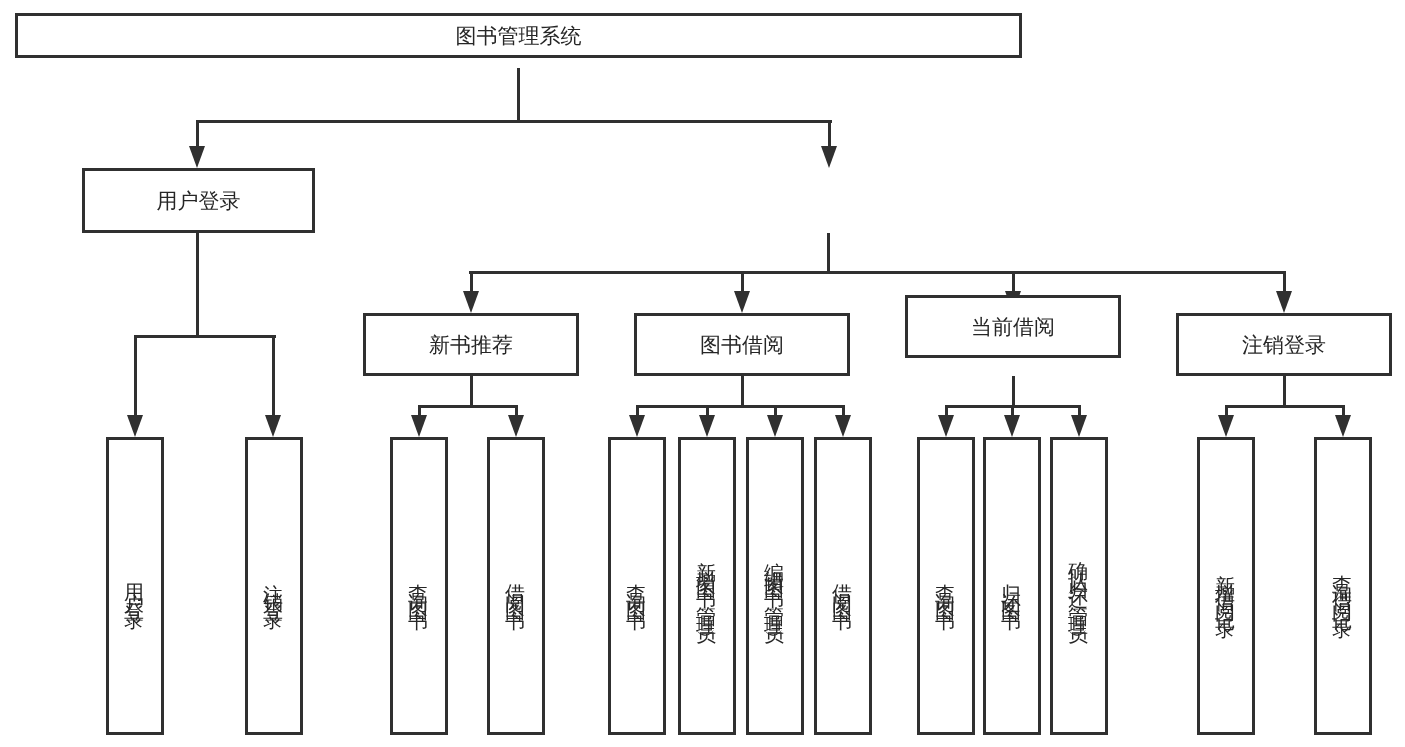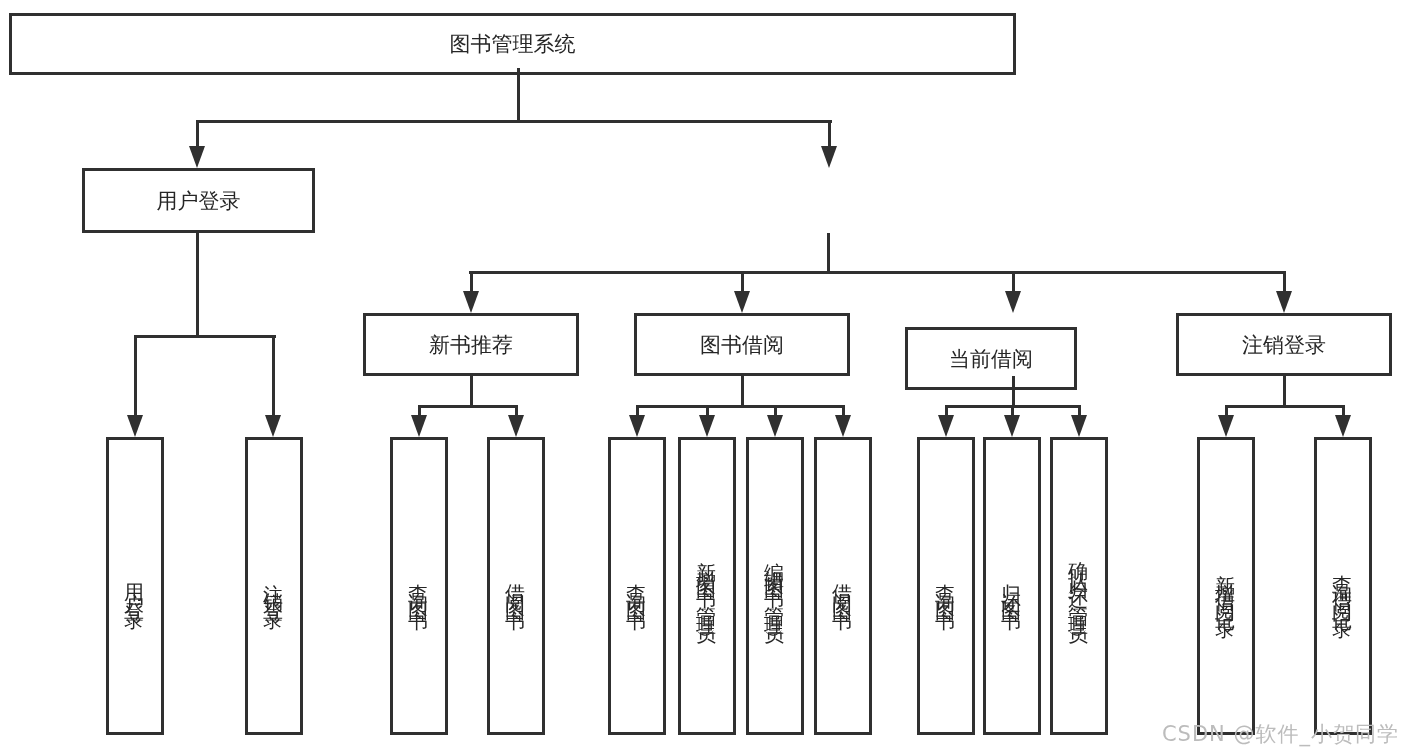--- a/index.html
+++ b/index.html
@@ -26,21 +26,21 @@
   .watermark{
     position:absolute;top:720px;right:6px;z-index:5;
     font-size:21px;color:#bcbcbc;letter-spacing:1px;white-space:nowrap;
   }
 </style>
 </head>
 <body>
 
 <div class="canvas">
 
-  <div class="box" style="left:9px;top:13px;width:1007px;height:62px">
+  <div class="box" style="left:15px;top:13px;width:1007px;height:45px">
     <span class="hlabel">图书管理系统</span>
   </div>
 
   <div class="vline" style="left:517px;top:68px;height:52px"></div>
   <div class="hline" style="left:196px;top:120px;width:636px"></div>
   <div class="vline" style="left:196px;top:120px;height:28px"></div>
   <div class="arrow" style="left:189px;top:146px"></div>
   <div class="vline" style="left:828px;top:120px;height:28px"></div>
   <div class="arrow" style="left:821px;top:146px"></div>
 
@@ -65,21 +65,21 @@
   <div class="arrow" style="left:1005px;top:291px"></div>
   <div class="vline" style="left:1283px;top:271px;height:22px"></div>
   <div class="arrow" style="left:1276px;top:291px"></div>
 
   <div class="box" style="left:363px;top:313px;width:216px;height:63px">
     <span class="hlabel">新书推荐</span>
   </div>
   <div class="box" style="left:634px;top:313px;width:216px;height:63px">
     <span class="hlabel">图书借阅</span>
   </div>
-  <div class="box" style="left:905px;top:327px;width:172px;height:63px">
+  <div class="box" style="left:905px;top:295px;width:216px;height:63px">
     <span class="hlabel">当前借阅</span>
   </div>
   <div class="box" style="left:1176px;top:313px;width:216px;height:63px">
     <span class="hlabel">注销登录</span>
   </div>
 
   <div class="vline" style="left:470px;top:376px;height:29px"></div>
   <div class="hline" style="left:418px;top:405px;width:100px"></div>
   <div class="vline" style="left:418px;top:405px;height:12px"></div>
   <div class="arrow" style="left:411px;top:415px"></div>
@@ -150,15 +150,14 @@
     <span class="vtext">确认归还（管理员）</span>
   </div>
 
   <div class="box" style="left:1197px;top:437px;width:58px;height:298px">
     <span class="vtext">新增借阅记录</span>
   </div>
   <div class="box" style="left:1314px;top:437px;width:58px;height:298px">
     <span class="vtext">查询借阅记录</span>
   </div>
 
-  <div class="watermark">CSDN @软件_小贺同学</div>
 
 </div>
 
 </body></html>

